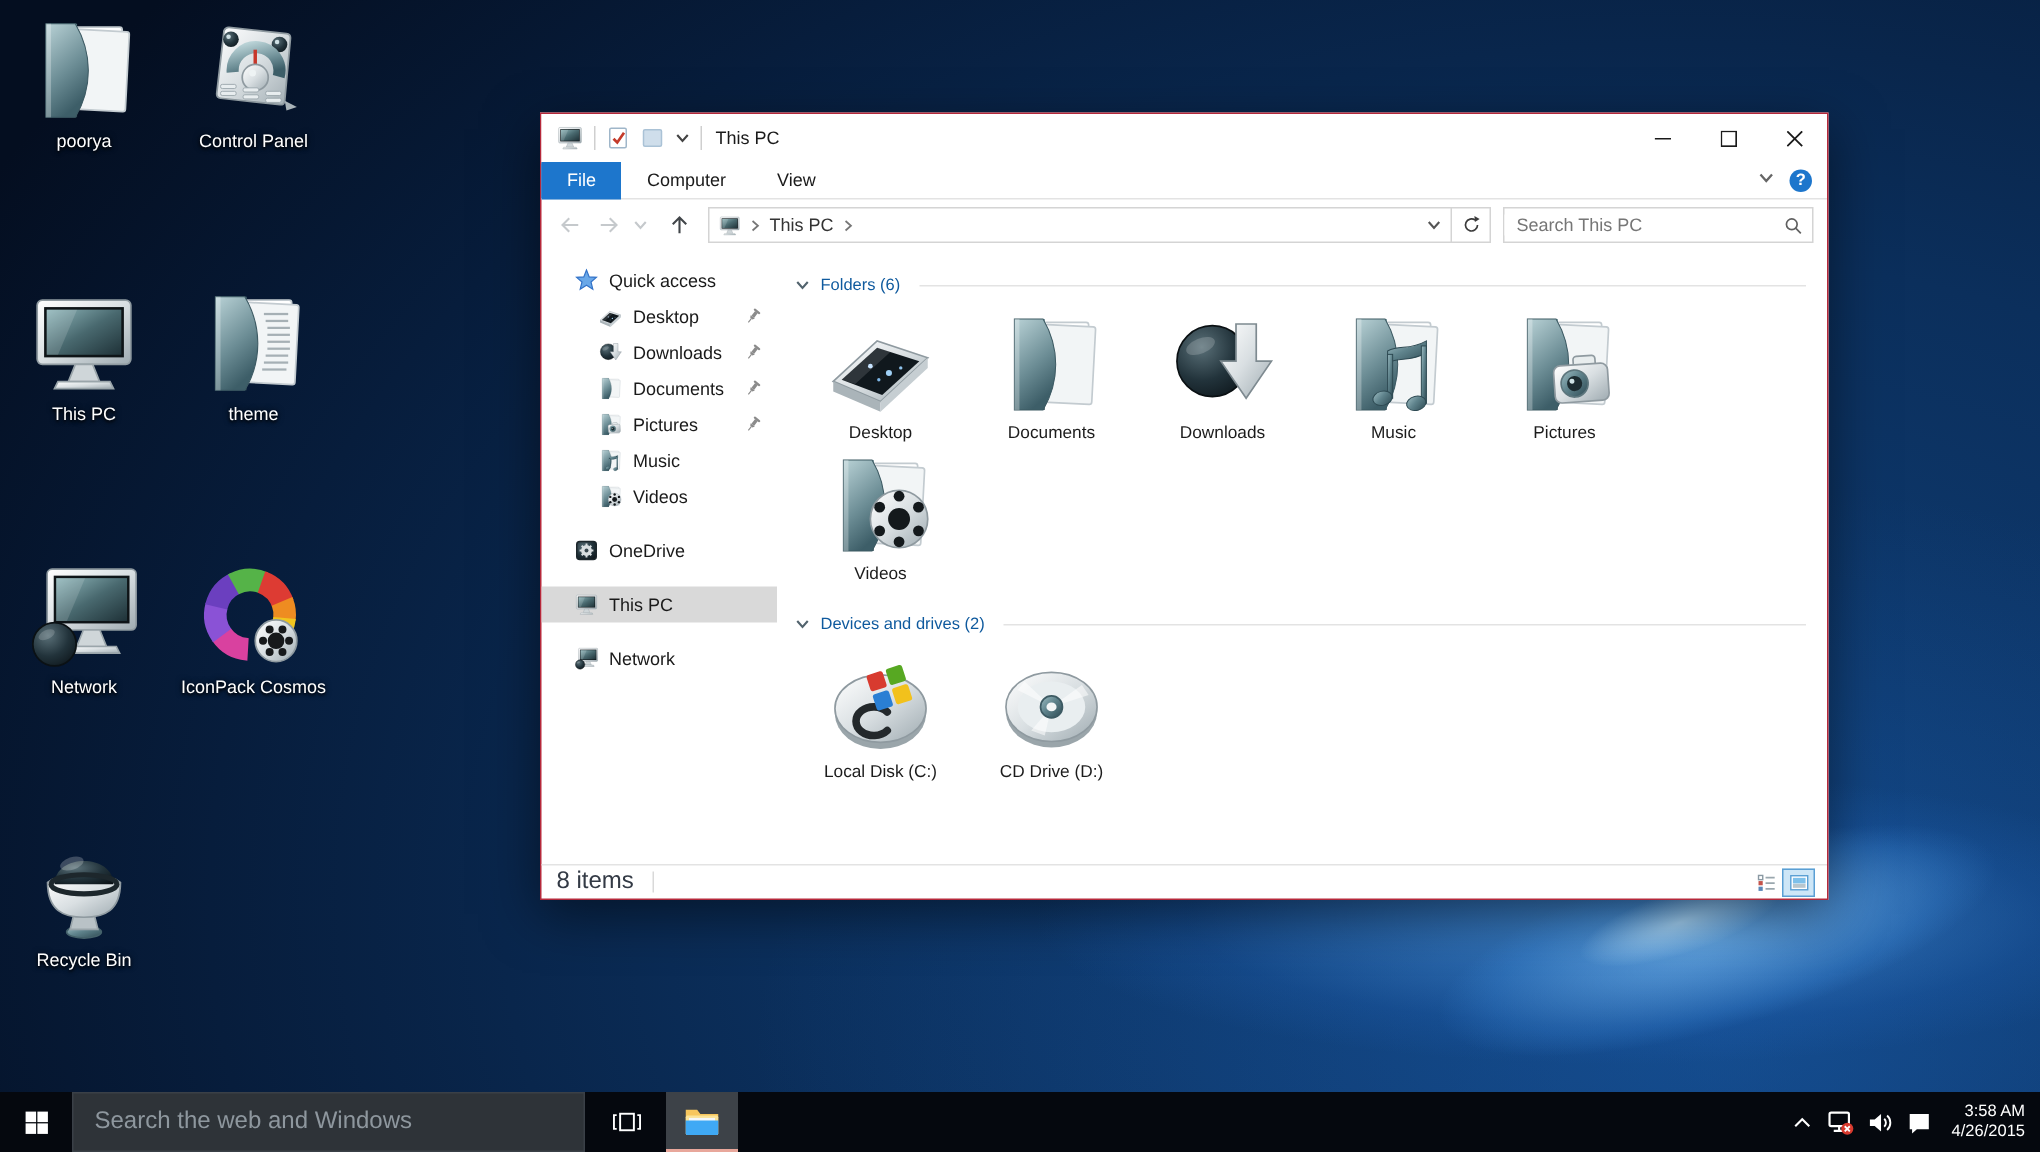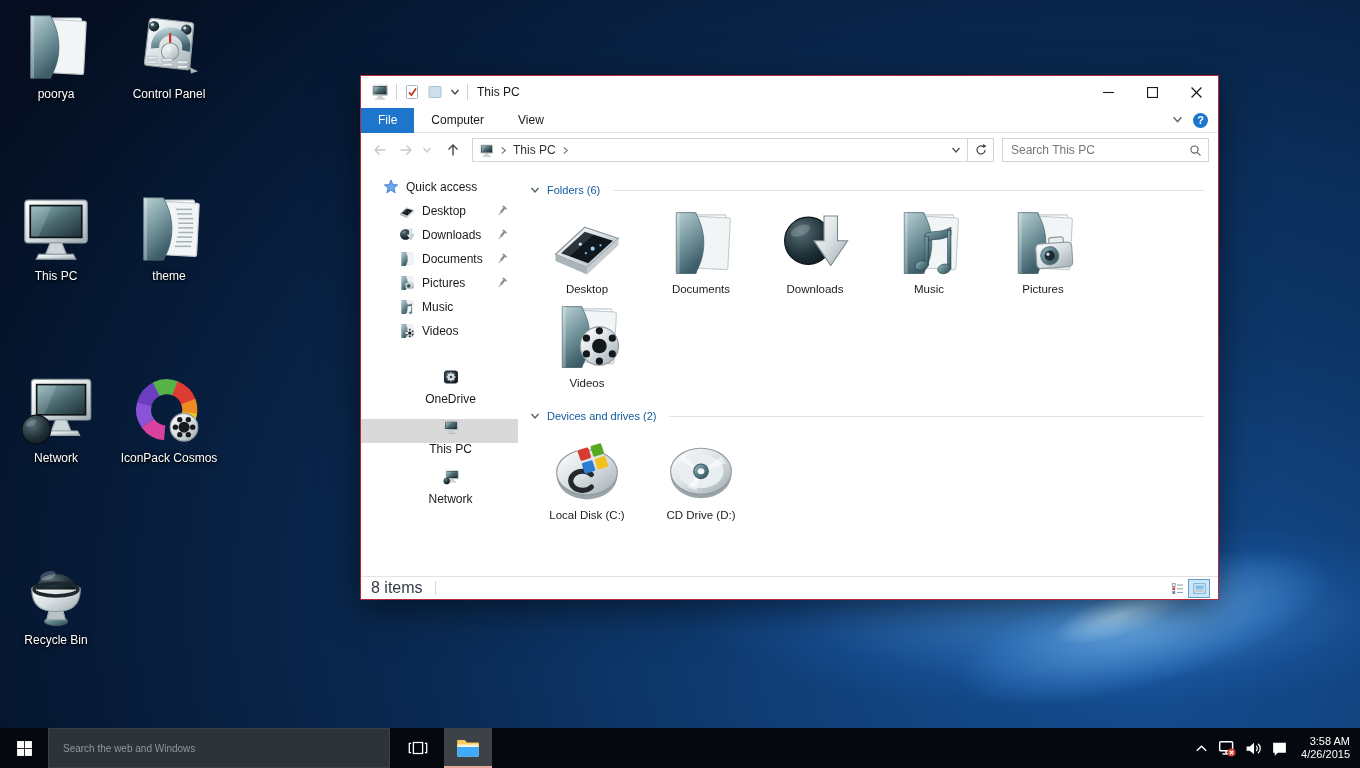--- a/index.html
+++ b/index.html
@@ -66,21 +66,21 @@
     font-family:"Liberation Sans",sans-serif; color:#0c4a6e; min-width:0; }
   .searchbox input::placeholder { color:#767676; }
   .searchbox svg { margin-right:6px; flex:none; }
 
   .body { flex:1; display:flex; min-height:0; }
 
   .sidebar { width:157px; flex:none; padding-top:8px; overflow:hidden; }
   .side-item { height:24px; display:flex; align-items:center; gap:7px; padding-left:22px; font-size:12px; color:#1a1a1a; }
   .side-item svg { width:16px; height:16px; flex:none; }
   .side-item.child { padding-left:38px; }
-  .side-item.gap { margin-top:26px;flex-direction:column; }
+  .side-item.gap { margin-top:12px; }
   .side-item.selected { background:#d9d9d9; }
   .side-item .pin { margin-left:auto; margin-right:10px; width:12px; height:12px; }
 
   .main { flex:1; padding:10px 14px 0 12px; min-width:0; }
   .group-hd { display:flex; align-items:center; gap:7px; height:22px; margin-top:2px; }
   .group-hd.second { margin-top:10px; }
   .group-hd .g-title { font-size:11px; color:#0f5a9e; white-space:nowrap; }
   .group-hd .rule { flex:1; height:1px; background:#e3e3e3; margin-left:6px; }
   .tiles { display:flex; flex-wrap:wrap; margin-top:6px; }
   .tile { width:114px; display:flex; flex-direction:column; align-items:center; margin-bottom:6px; }
@@ -92,21 +92,21 @@
   .statusbar .vsep { width:1px; height:14px; background:#d9d9d9; margin-left:12px; }
   .statusbar .spacer { flex:1; }
   .view-btn { width:22px; height:19px; display:flex; align-items:center; justify-content:center; border:1px solid transparent; }
   .view-btn.selected { background:#cde6f7; border-color:#5a9fd4; }
 
   
   .taskbar { position:absolute; left:0; bottom:0; width:1360px; height:40px; background:#05080e;
     display:flex; align-items:stretch; }
   .start-btn { width:48px; display:flex; align-items:center; justify-content:center; }
   .tb-search { width:342px; background:#2e3338; border:1px solid #3a4047; display:flex; align-items:center; }
-  .tb-search input { flex:1; background:transparent; border:none; outline:none; font-size:10px;
+  .tb-search input { flex:1; background:transparent; border:none; outline:none; font-size:16px;
     padding-left:14px; color:#cfd6dc; font-family:"Liberation Sans",sans-serif; min-width:0; }
   .tb-search input::placeholder { color:#8e979e; }
   .tb-btn { width:42px; display:flex; align-items:center; justify-content:center; position:relative; }
   .tb-btn.taskview { margin-left:7px; }
   .tb-btn.explorer { width:48px; margin-left:5px; background:#3d4248; }
   .tb-btn.explorer .underline { position:absolute; bottom:0; left:0; right:0; height:2px; background:#e8a79b; }
   .taskbar .spacer { flex:1; }
   .tray { display:flex; align-items:center; gap:9px; padding-right:10px; }
   .tray-icon { display:flex; align-items:center; justify-content:center; }
   .clock { text-align:right; color:#fff; font-size:11px; line-height:13px; margin-left:4px; white-space:nowrap; }

